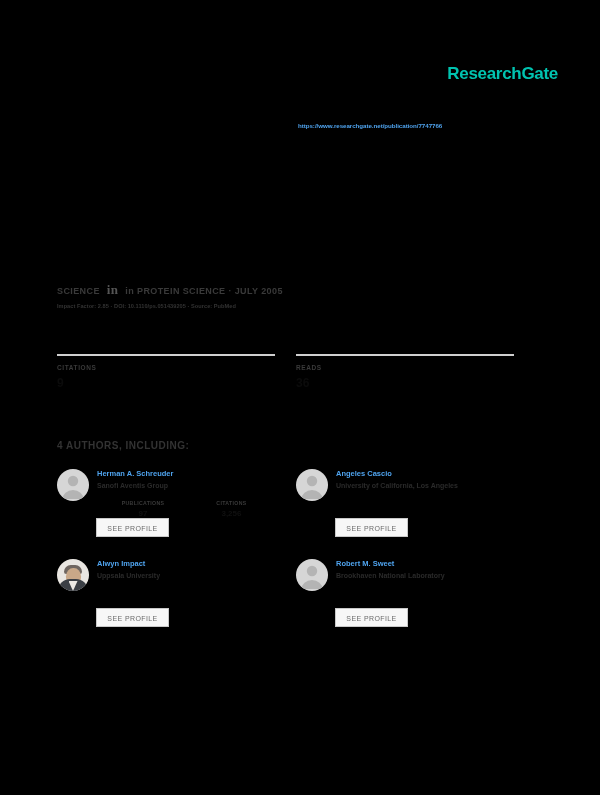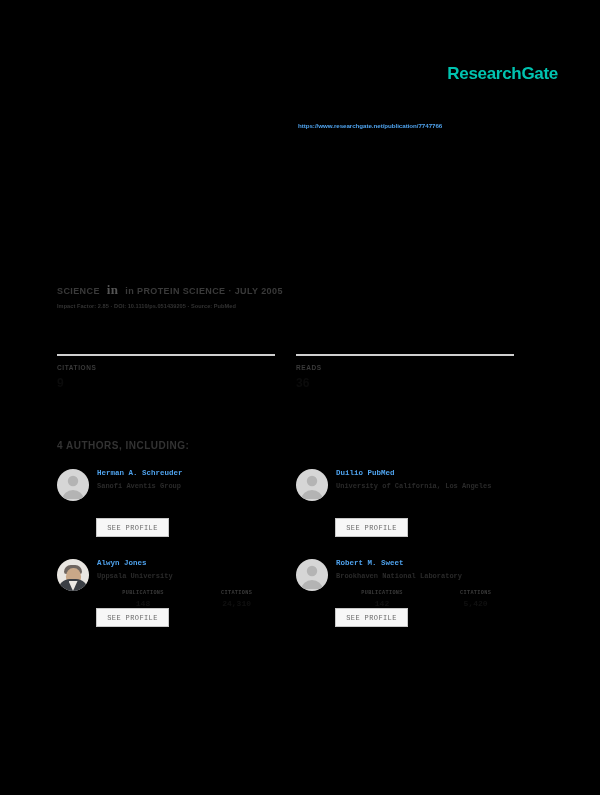--- a/index.html
+++ b/index.html
@@ -116,21 +116,20 @@
     font-size: 10px;
     font-weight: bold;
     letter-spacing: 0.5px;
     color: #333333;
   }
 
   .author {
     position: absolute;
     width: 235px;
     height: 85px;
-    font-family: Liberation Mono, monospace;
   }
   .author-0 { left: 57px;  top: 450px; }
   .author-1 { left: 296px; top: 450px; }
   .author-2 { left: 57px;  top: 540px; }
   .author-3 { left: 296px; top: 540px; }
 
   .avatar {
     position: absolute;
     left: 0;
     top: 3px;
@@ -301,72 +300,62 @@
 
   <div class="author author-0">
     <div class="avatar">
       <svg width="32" height="32" viewBox="0 0 32 32">
         <circle cx="16" cy="12" r="5.2" fill="#b4b4b4"></circle>
         <path d="M5.5 30 a10.5 9 0 0 1 21 0 z" fill="#b4b4b4"></path>
       </svg>
     </div>
     <a class="author-name">Herman A. Schreuder</a>
     <div class="author-affil">Sanofi Aventis Group</div>
+    <div class="author-stats">
+      <div class="author-stat">
+        <div class="author-stat-label">PUBLICATIONS</div>
+        <div class="author-stat-value">97</div>
+      </div>
+      <div class="author-stat">
+        <div class="author-stat-label">CITATIONS</div>
+        <div class="author-stat-value">3,256</div>
+      </div>
+    </div>
     <div class="see-profile">SEE PROFILE</div>
   </div>
 
   <div class="author author-1">
     <div class="avatar">
       <svg width="32" height="32" viewBox="0 0 32 32">
         <circle cx="16" cy="12" r="5.2" fill="#b4b4b4"></circle>
         <path d="M5.5 30 a10.5 9 0 0 1 21 0 z" fill="#b4b4b4"></path>
       </svg>
     </div>
-    <a class="author-name">Duilio PubMed</a>
+    <a class="author-name">Angeles Cascio</a>
     <div class="author-affil">University of California, Los Angeles</div>
     <div class="see-profile">SEE PROFILE</div>
   </div>
 
   <div class="author author-2">
     <div class="avatar photo">
       <div class="hair"></div>
       <div class="head"></div>
       <div class="body"></div>
       <div class="collar"></div>
     </div>
-    <a class="author-name">Alwyn Jones</a>
+    <a class="author-name">Alwyn Impact</a>
     <div class="author-affil">Uppsala University</div>
-    <div class="author-stats">
-      <div class="author-stat">
-        <div class="author-stat-label">PUBLICATIONS</div>
-        <div class="author-stat-value">148</div>
-      </div>
-      <div class="author-stat">
-        <div class="author-stat-label">CITATIONS</div>
-        <div class="author-stat-value">24,310</div>
-      </div>
-    </div>
     <div class="see-profile">SEE PROFILE</div>
   </div>
 
   <div class="author author-3">
     <div class="avatar">
       <svg width="32" height="32" viewBox="0 0 32 32">
         <circle cx="16" cy="12" r="5.2" fill="#b4b4b4"></circle>
         <path d="M5.5 30 a10.5 9 0 0 1 21 0 z" fill="#b4b4b4"></path>
       </svg>
     </div>
     <a class="author-name">Robert M. Sweet</a>
     <div class="author-affil">Brookhaven National Laboratory</div>
-    <div class="author-stats">
-      <div class="author-stat">
-        <div class="author-stat-label">PUBLICATIONS</div>
-        <div class="author-stat-value">142</div>
-      </div>
-      <div class="author-stat">
-        <div class="author-stat-label">CITATIONS</div>
-        <div class="author-stat-value">5,420</div>
-      </div>
-    </div>
     <div class="see-profile">SEE PROFILE</div>
   </div>
 
 </div>
 
 </body></html>

